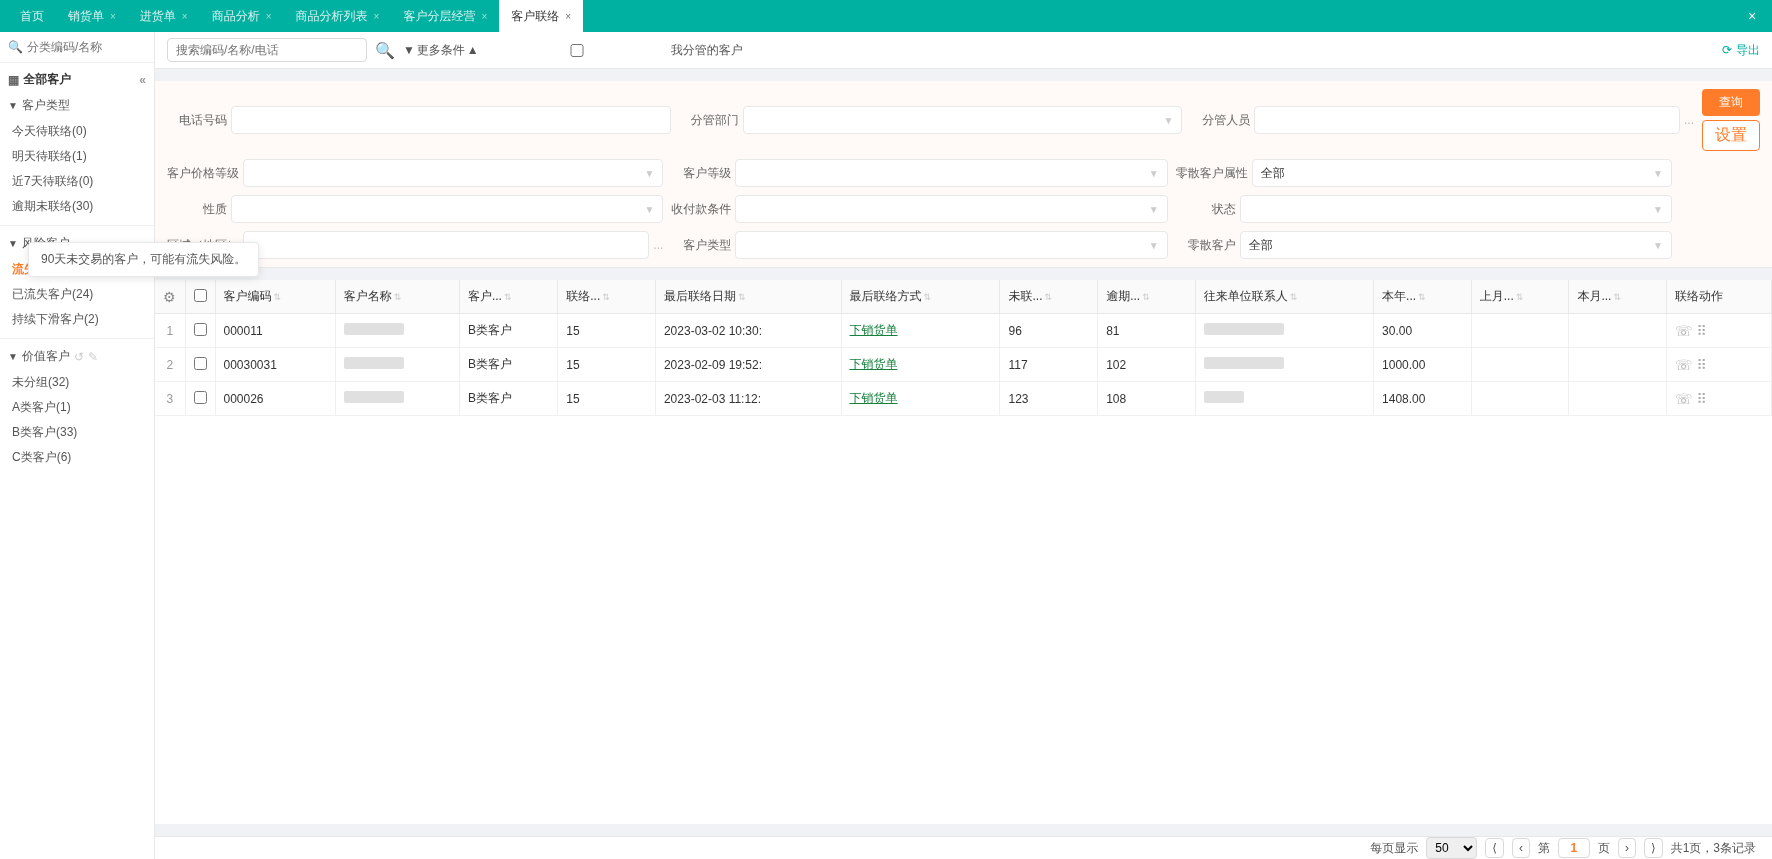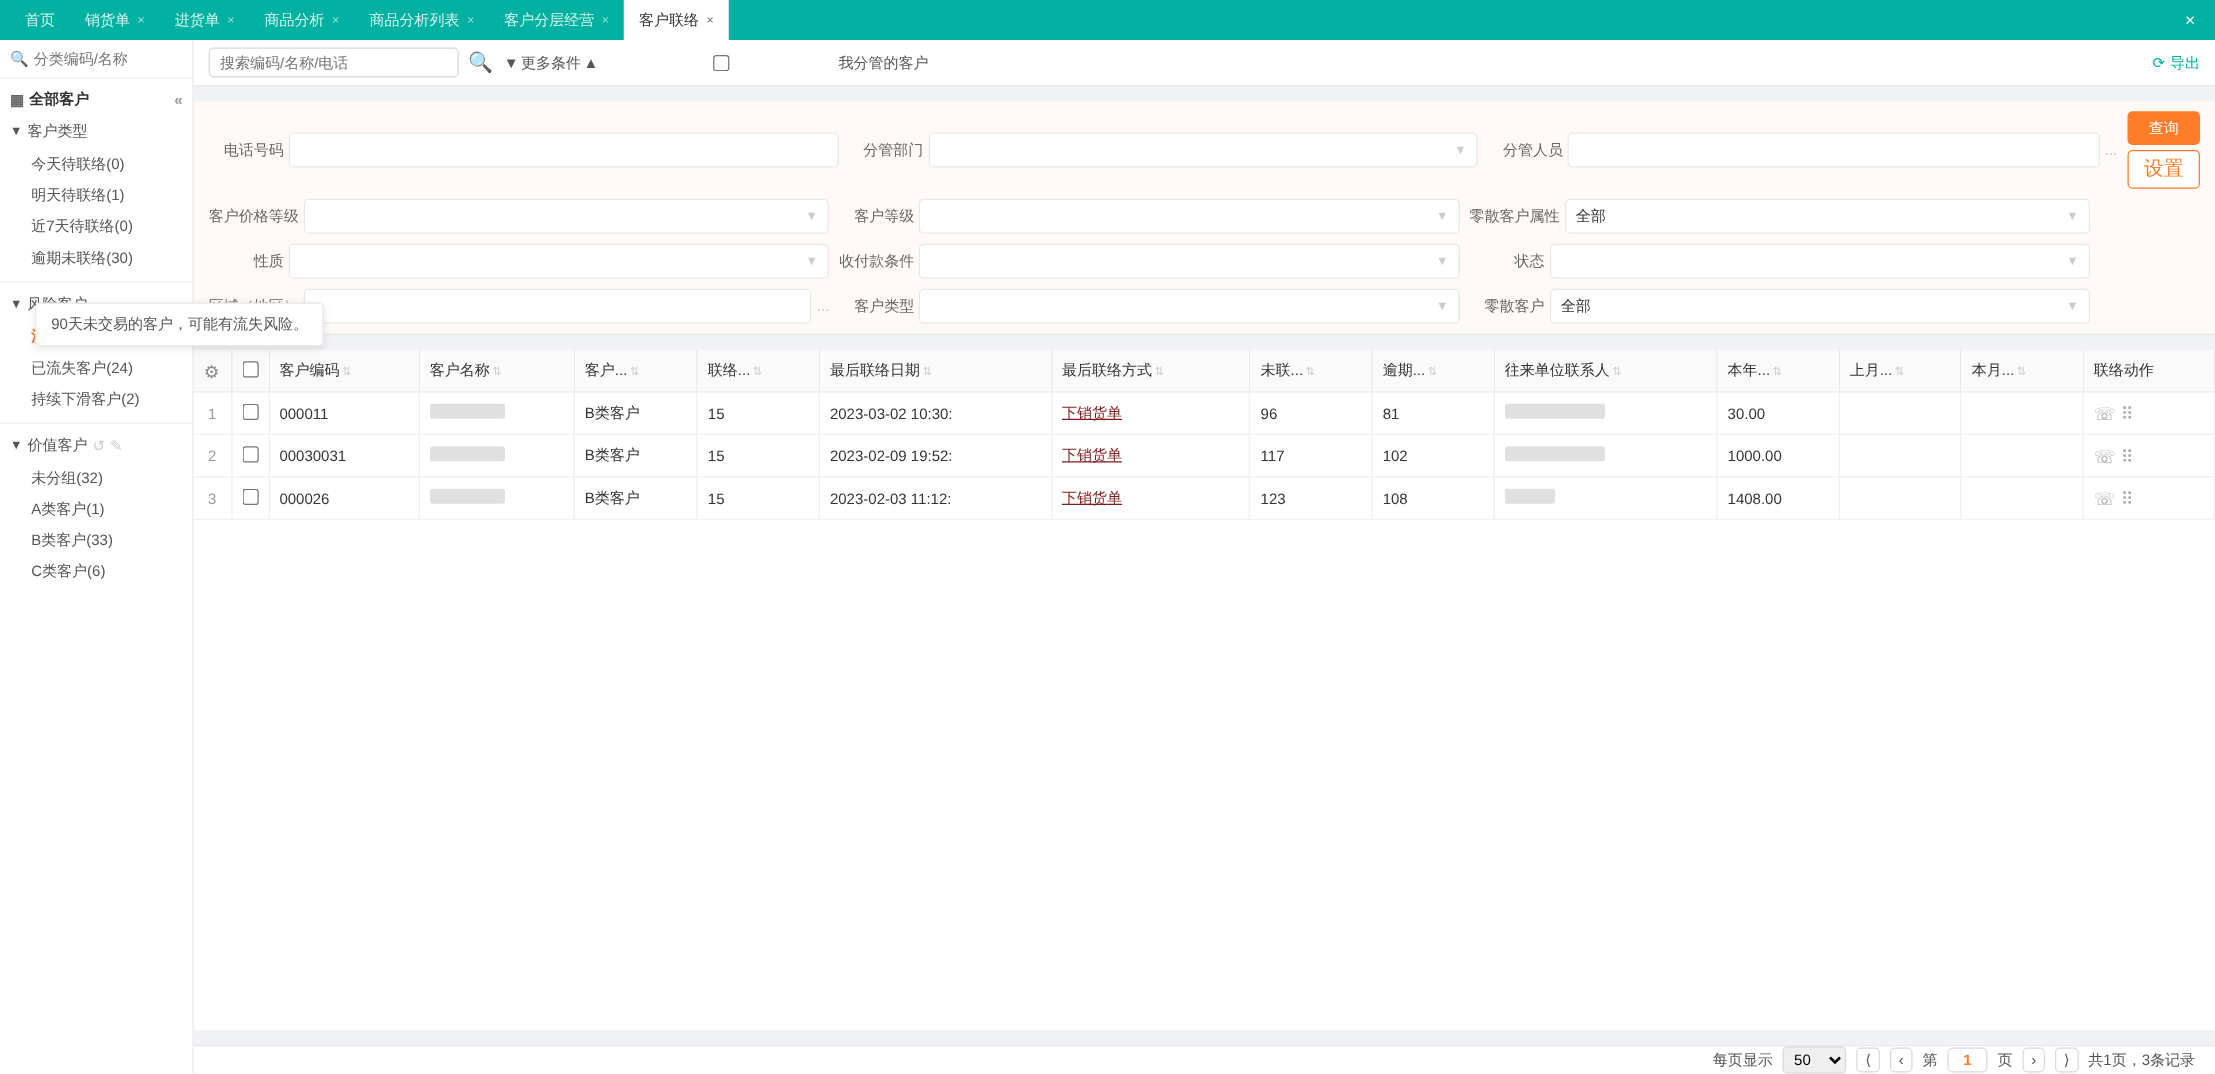--- a/index.html
+++ b/index.html
@@ -105,21 +105,21 @@
       padding: 5px 8px;
       color: #555;
       cursor: pointer;
       font-size: 12px;
     }
     .sidebar-group-title .arrow {
       margin-right: 4px;
       font-size: 10px;
     }
     .sidebar-item {
-      padding: 4px 8px 4px 25px;
+      padding: 4px 8px 4px 12px;
       color: #555;
       cursor: pointer;
       font-size: 12px;
     }
     .sidebar-item.active {
       color: #ff7d2a;
       font-weight: bold;
     }
 
     .sidebar-divider {
@@ -298,21 +298,21 @@
       font-size: 9px;
     }
     .data-table td {
       border-bottom: 1px solid #f0f0f0;
       border-right: 1px solid #f0f0f0;
       padding: 8px 8px;
       color: #333;
       white-space: nowrap;
     }
     .data-table .link-text {
-      color: #7f1d1d;
+      color: #15803d;
       text-decoration: underline;
       cursor: pointer;
     }
     .data-table .row-num {
       text-align: center;
       color: #999;
     }
     .data-table .action-icons {
       display: flex;
       gap: 4px;

